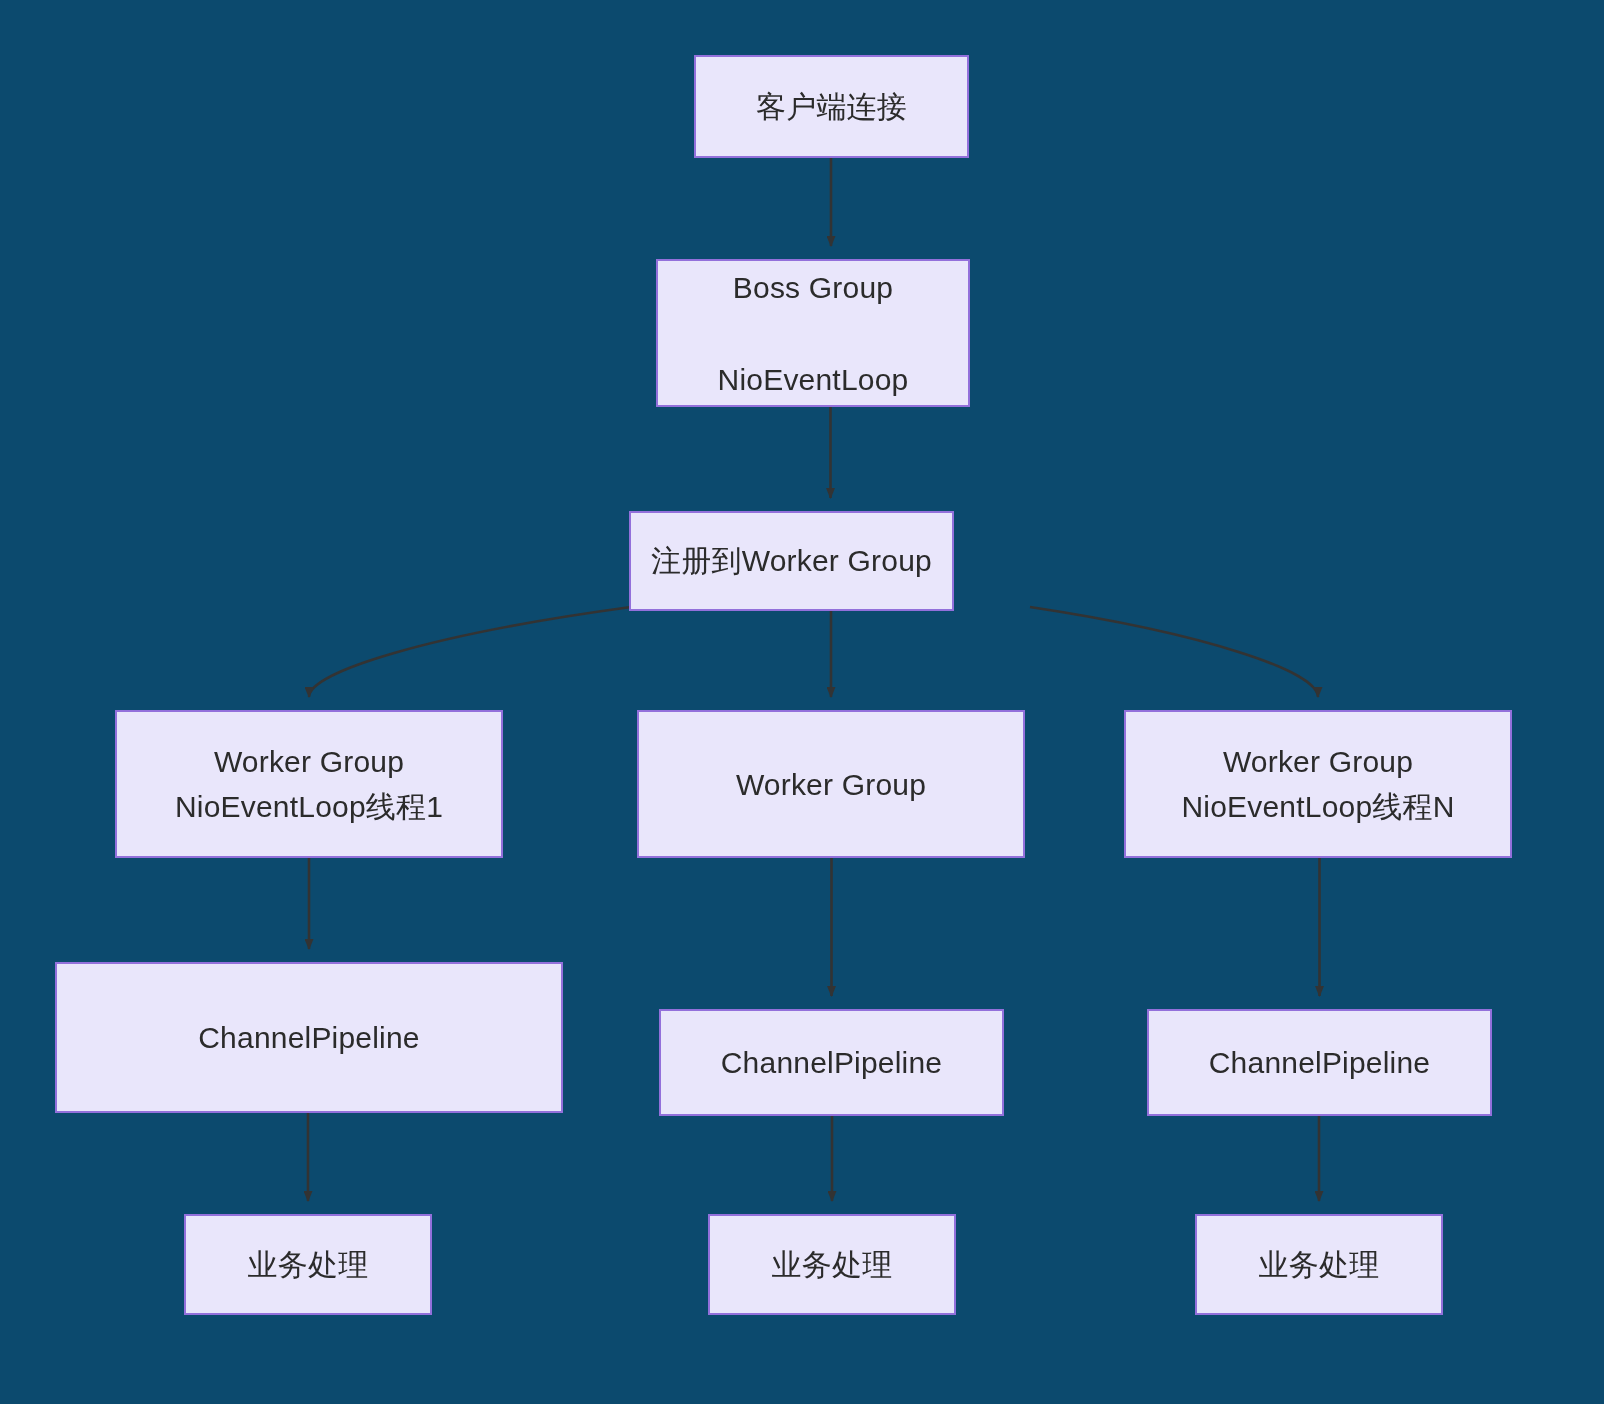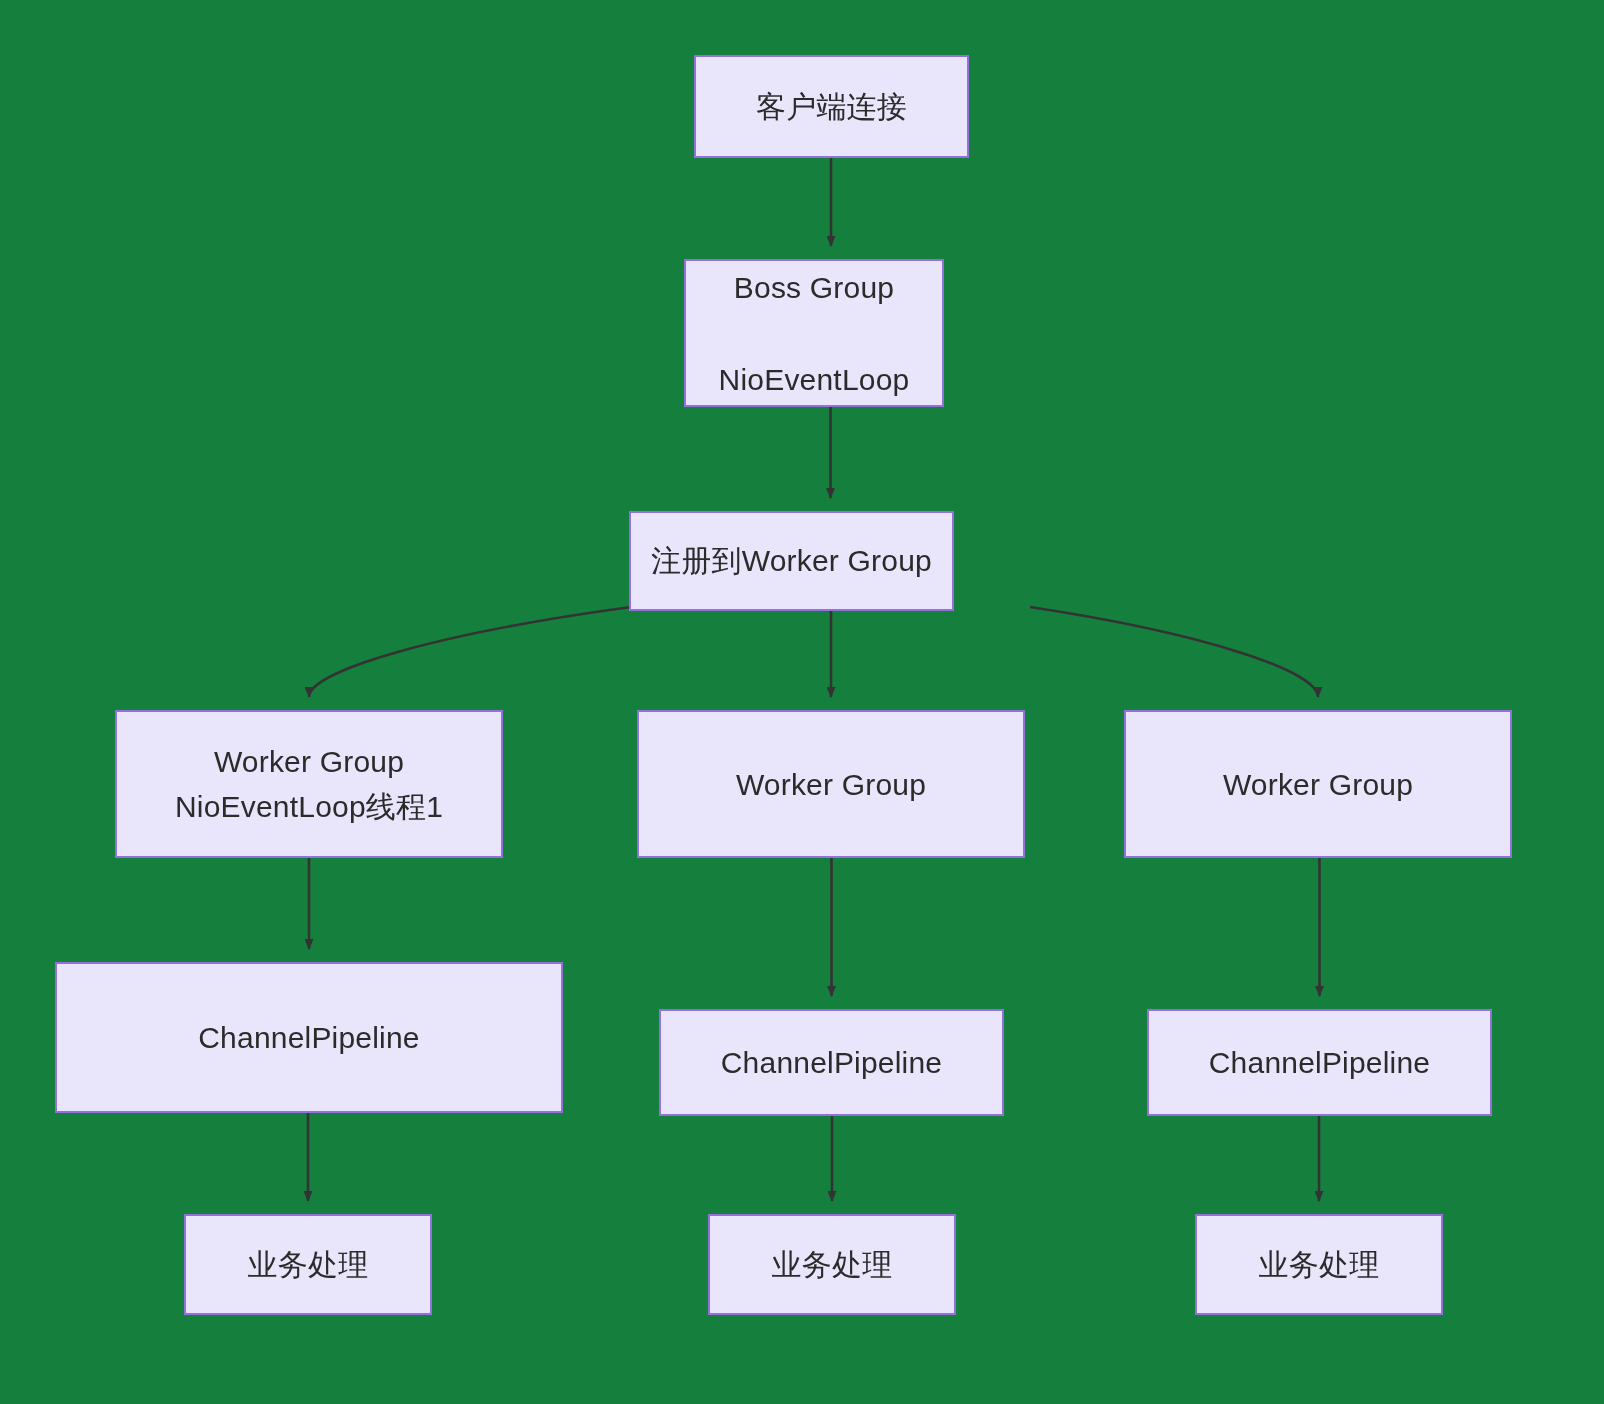--- a/index.html
+++ b/index.html
@@ -8,21 +8,21 @@
     padding: 0;
     background: #ffffff;
   }
   body {
     font-family: "Liberation Sans", "DejaVu Sans", sans-serif;
   }
   #canvas {
     position: relative;
     width: 1604px;
     height: 1404px;
-    background: #15803d;
+    background: #0c4a6e;
     overflow: hidden;
   }
   #edge-layer {
     position: absolute;
     left: 0;
     top: 0;
     width: 1604px;
     height: 1404px;
     pointer-events: none;
   }
@@ -94,36 +94,37 @@
         <path d="M308,1113 L308,1201" marker-end="url(#arrowhead)"></path>
         <path d="M832,1116 L832,1201" marker-end="url(#arrowhead)"></path>
         <path d="M1319,1116 L1319,1201" marker-end="url(#arrowhead)"></path>
       </g>
   </svg>
 
   <div id="node-layer">
       <div class="node" style="left: 694px; top: 55px; width: 275px; height: 103px;">
         <div class="line">客户端连接</div>
       </div>
-      <div class="node two-line" style="left: 684px; top: 259px; width: 260px; height: 148px; gap: 47px;">
+      <div class="node two-line" style="left: 656px; top: 259px; width: 314px; height: 148px; gap: 47px;">
         <div class="line">Boss Group</div>
         <div class="line">NioEventLoop</div>
       </div>
       <div class="node" style="left: 629px; top: 511px; width: 325px; height: 100px;">
         <div class="line">注册到Worker Group</div>
       </div>
       <div class="node two-line" style="left: 115px; top: 710px; width: 388px; height: 148px;">
         <div class="line">Worker Group</div>
         <div class="line">NioEventLoop线程1</div>
       </div>
       <div class="node two-line" style="left: 637px; top: 710px; width: 388px; height: 148px;">
         <div class="line">Worker Group</div>
       </div>
       <div class="node two-line" style="left: 1124px; top: 710px; width: 388px; height: 148px;">
         <div class="line">Worker Group</div>
+        <div class="line">NioEventLoop线程N</div>
       </div>
       <div class="node two-line" style="left: 55px; top: 962px; width: 508px; height: 151px;">
         <div class="line">ChannelPipeline</div>
       </div>
       <div class="node" style="left: 659px; top: 1009px; width: 345px; height: 107px;">
         <div class="line">ChannelPipeline</div>
       </div>
       <div class="node" style="left: 1147px; top: 1009px; width: 345px; height: 107px;">
         <div class="line">ChannelPipeline</div>
       </div>

